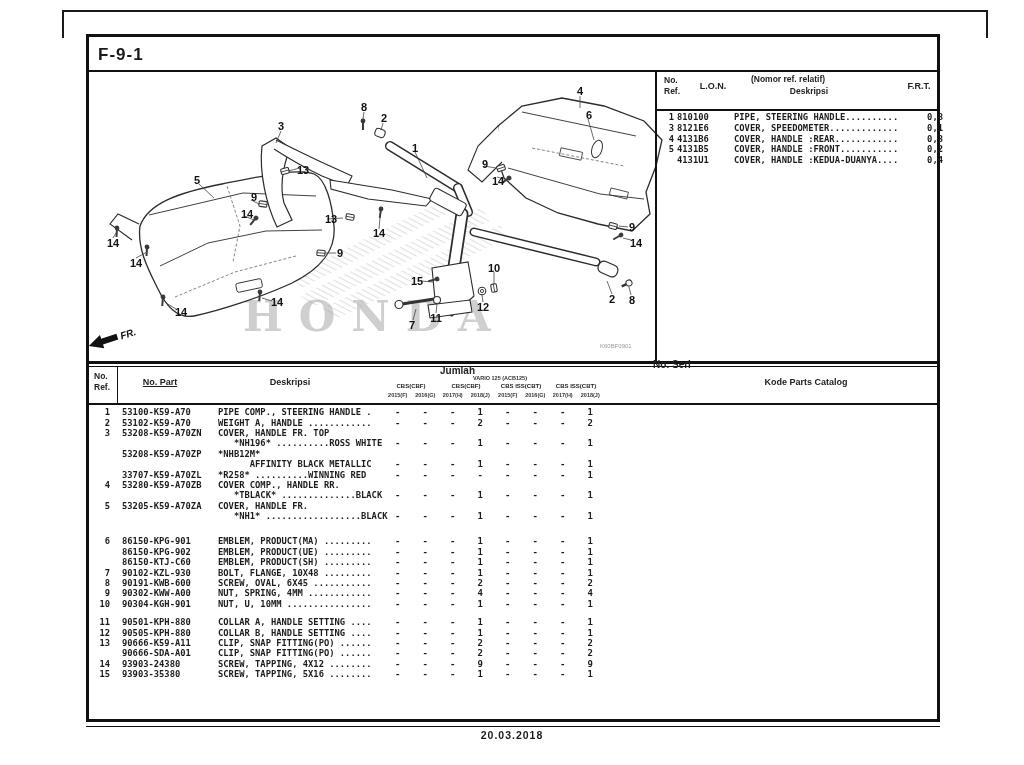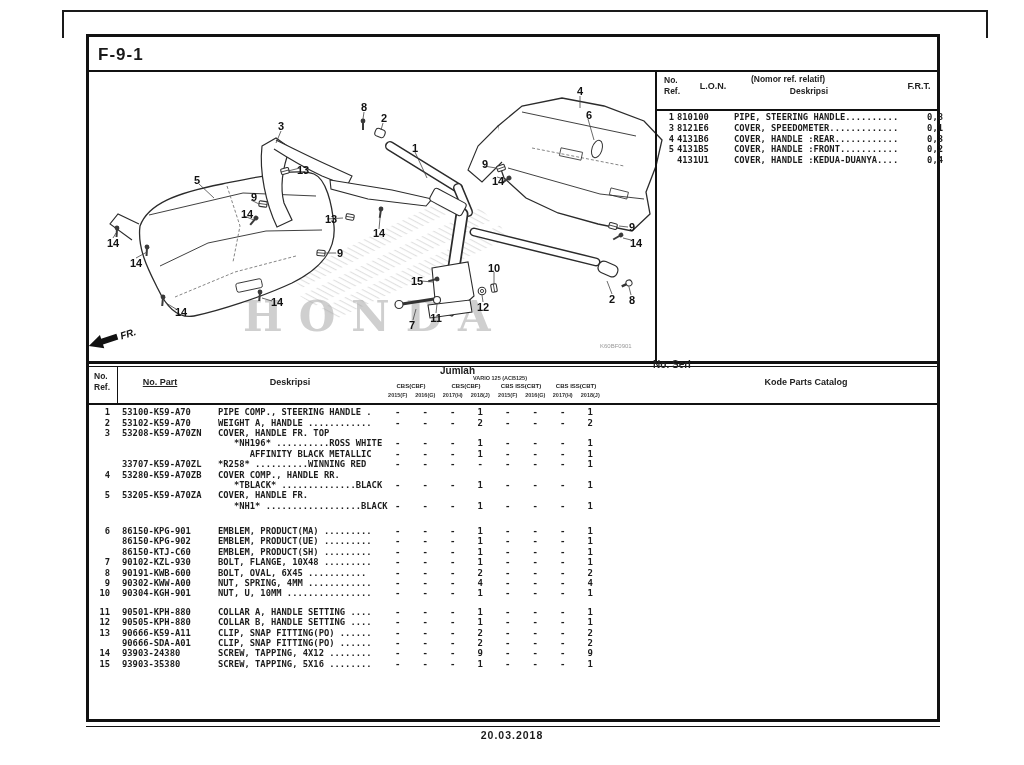--- a/index.html
+++ b/index.html
@@ -338,20 +338,34 @@
         <div class="val">-</div>
         <div class="val">1</div>
         <div class="val">-</div>
         <div class="val">-</div>
         <div class="val">-</div>
         <div class="val">1</div>
         <div></div>
       </div>
       <div class="prow mono">
         <div class="ref"></div>
+        <div class="part">53208-K59-A70ZP</div>
+        <div class="desc">*NHB12M*</div>
+        <div class="val"></div>
+        <div class="val"></div>
+        <div class="val"></div>
+        <div class="val"></div>
+        <div class="val"></div>
+        <div class="val"></div>
+        <div class="val"></div>
+        <div class="val"></div>
+        <div></div>
+      </div>
+      <div class="prow mono">
+        <div class="ref"></div>
         <div class="part"></div>
         <div class="desc">      AFFINITY BLACK METALLIC</div>
         <div class="val">-</div>
         <div class="val">-</div>
         <div class="val">-</div>
         <div class="val">1</div>
         <div class="val">-</div>
         <div class="val">-</div>
         <div class="val">-</div>
         <div class="val">1</div>
@@ -479,21 +493,21 @@
         <div class="val">1</div>
         <div class="val">-</div>
         <div class="val">-</div>
         <div class="val">-</div>
         <div class="val">1</div>
         <div></div>
       </div>
       <div class="prow mono">
         <div class="ref">8</div>
         <div class="part">90191-KWB-600</div>
-        <div class="desc">BOLT, OVAL, 6X45 ...........</div>
+        <div class="desc">SCREW, OVAL, 6X45 ...........</div>
         <div class="val">-</div>
         <div class="val">-</div>
         <div class="val">-</div>
         <div class="val">2</div>
         <div class="val">-</div>
         <div class="val">-</div>
         <div class="val">-</div>
         <div class="val">2</div>
         <div></div>
       </div>

